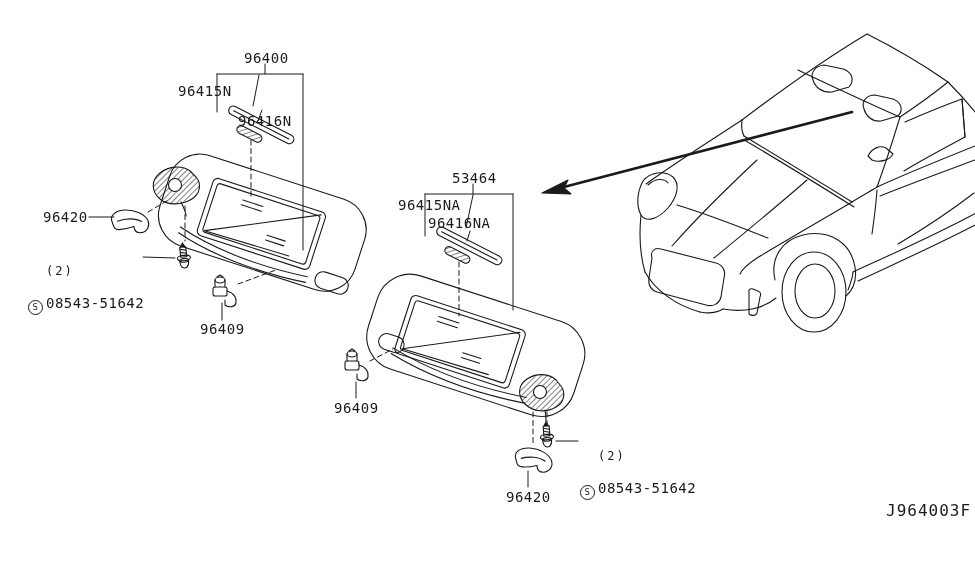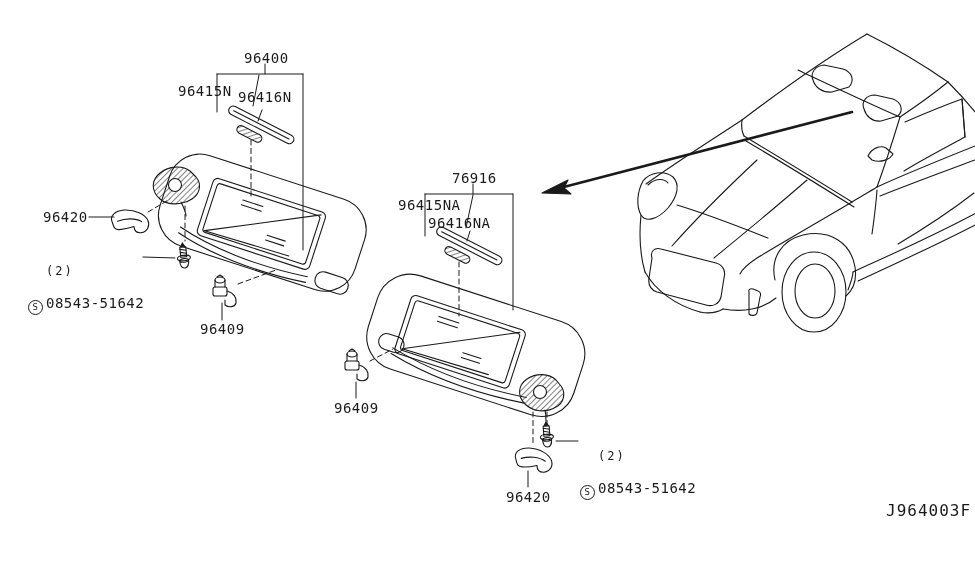--- a/index.html
+++ b/index.html
@@ -213,31 +213,31 @@
       <path d="M148,212 L170,199"></path>
       <path d="M238,284 L276,270"></path>
       <path d="M533,412 L533,445"></path>
       <path d="M547,412 L547,424"></path>
       <path d="M370,361 L393,349"></path>
     </g>
   </svg>
 
   <div class="lbl" style="left:244px;top:51px">96400</div>
   <div class="lbl" style="left:178px;top:84px">96415N</div>
-  <div class="lbl" style="left:238px;top:90px">96416N</div>
+  <div class="lbl" style="left:238px;top:114px">96416N</div>
   <div class="lbl" style="left:43px;top:210px">96420</div>
 
   <div class="lbl" style="left:28px;top:249px">
     <span class="circ-s">S</span><span class="num">08543-51642</span>
   </div>
   <div class="lbl qty" style="left:46px;top:265px">(2)</div>
 
   <div class="lbl" style="left:200px;top:322px">96409</div>
 
-  <div class="lbl" style="left:452px;top:171px">76916</div>
+  <div class="lbl" style="left:452px;top:171px">53464</div>
   <div class="lbl" style="left:398px;top:198px">96415NA</div>
   <div class="lbl" style="left:428px;top:216px">96416NA</div>
   <div class="lbl" style="left:334px;top:401px">96409</div>
 
   <div class="lbl" style="left:580px;top:434px">
     <span class="circ-s">S</span><span class="num">08543-51642</span>
   </div>
   <div class="lbl qty" style="left:598px;top:450px">(2)</div>
 
   <div class="lbl" style="left:506px;top:490px">96420</div>

